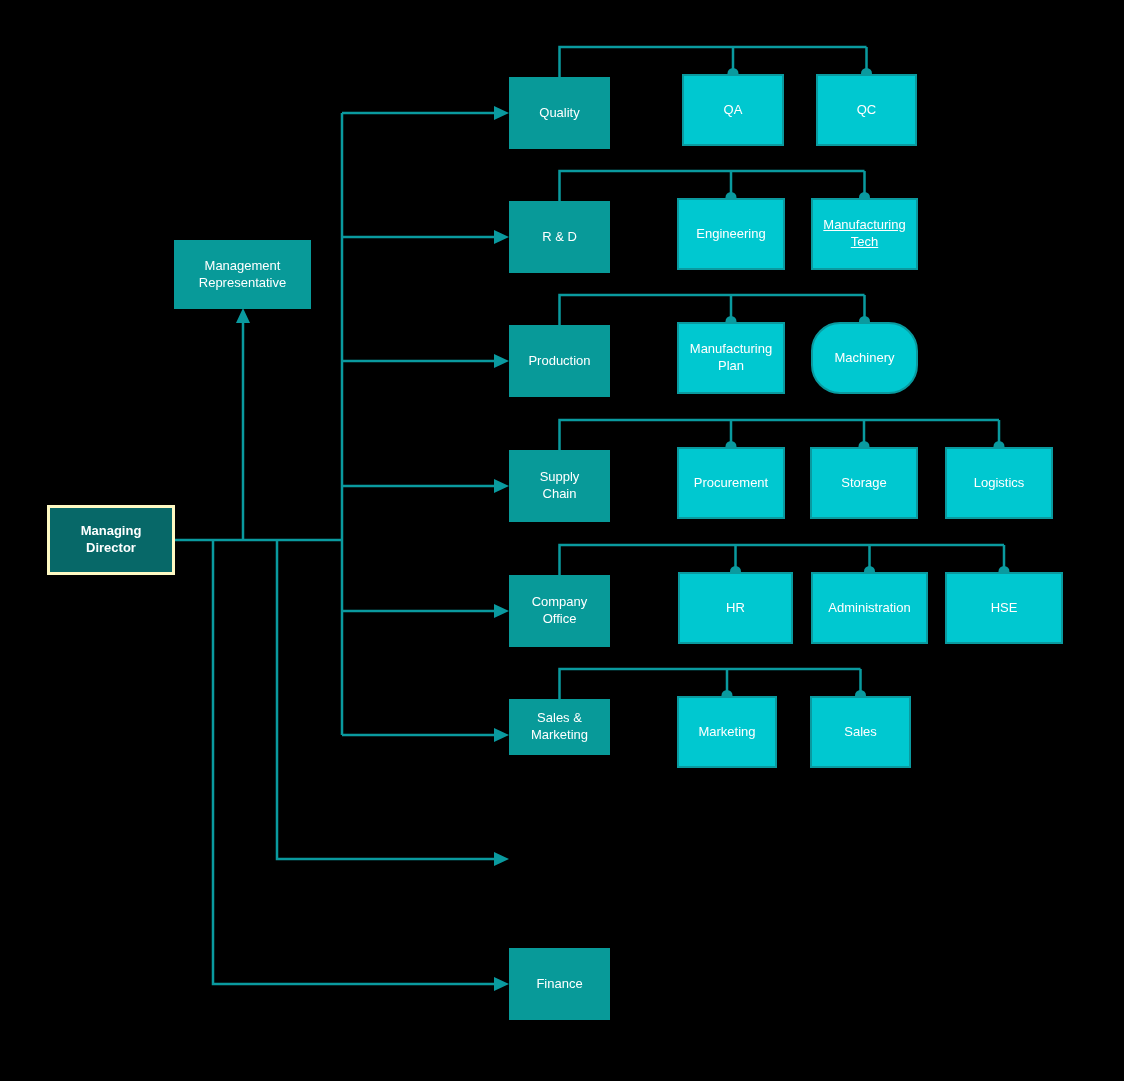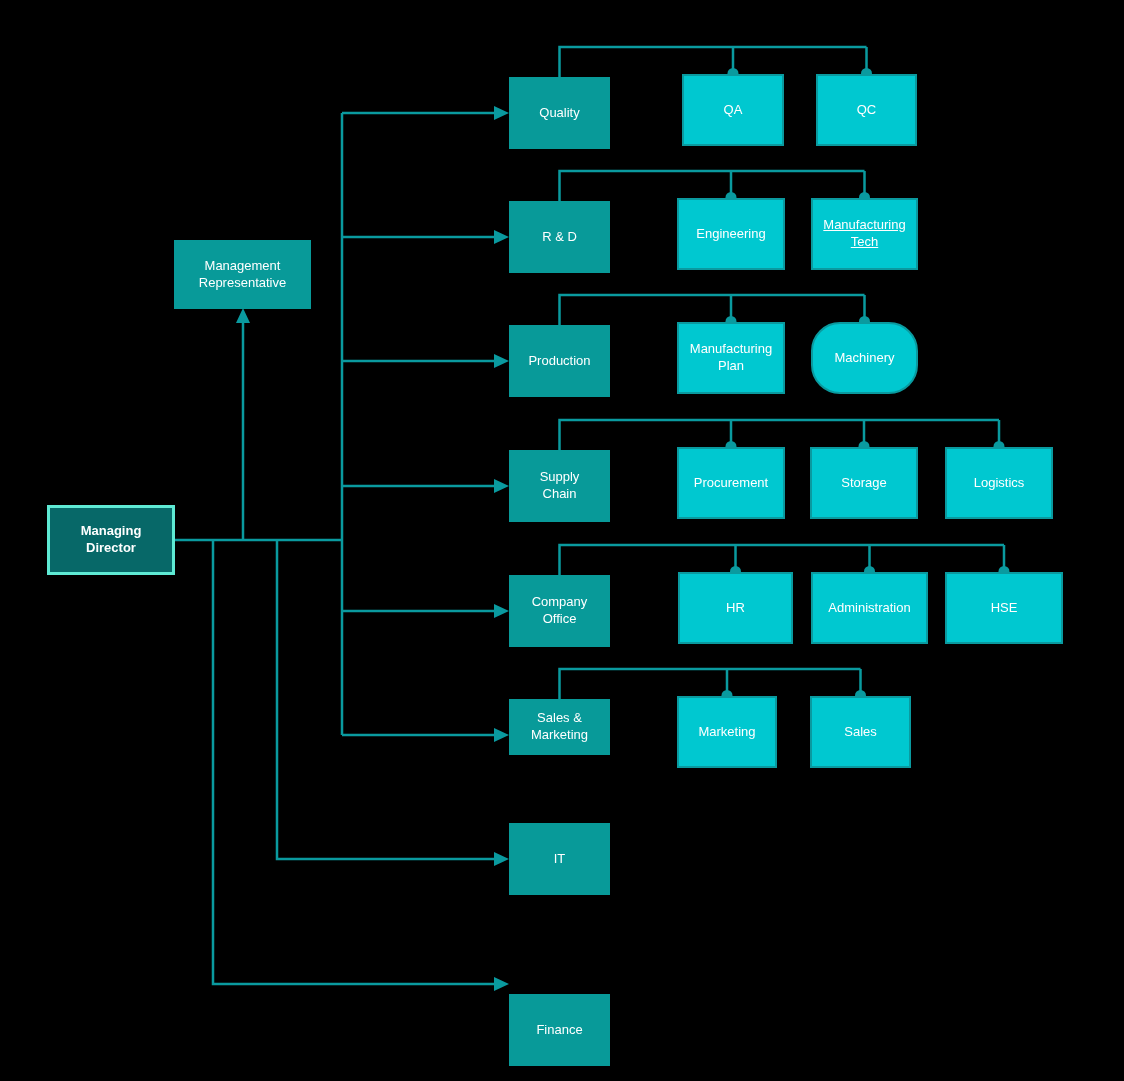--- a/index.html
+++ b/index.html
@@ -19,21 +19,21 @@
     justify-content: center;
     text-align: center;
     color: #ffffff;
     font-size: 13px;
     line-height: 1.3;
     box-sizing: border-box;
     cursor: default;
   }
   .dept  { background: #089a99; padding: 4px 16px; }
   .child { background: #00c8d0; border: 2px solid #0a9a9f; padding: 4px 8px; }
-  .root  { background: #076868; border: 3px solid #5eead4; font-weight: 700; padding: 4px 26px; }
+  .root  { background: #076868; border: 3px solid #fef9c3; font-weight: 700; padding: 4px 26px; }
   .staff { background: #089a99; padding: 4px 20px; }
 </style>
 </head>
 <body>
 
 <div class="stage">
 
   <svg class="connector-layer" width="1124" height="1081" viewBox="0 0 1124 1081">
     <g stroke="#0a9a9f" stroke-width="2.5" fill="none">
 
@@ -89,22 +89,21 @@
 
   <div class="node root" style="left:47px; top:505px; width:128px; height:70px;">Managing Director</div>
   <div class="node staff" style="left:174px; top:240px; width:137px; height:69px;">Management Representative</div>
 
   <div class="node dept" style="left:509px; top:77px;  width:101px; height:72px;">Quality</div>
   <div class="node dept" style="left:509px; top:201px; width:101px; height:72px;">R &amp; D</div>
   <div class="node dept" style="left:509px; top:325px; width:101px; height:72px;">Production</div>
   <div class="node dept" style="left:509px; top:450px; width:101px; height:72px;">Supply Chain</div>
   <div class="node dept" style="left:509px; top:575px; width:101px; height:72px;">Company Office</div>
   <div class="node dept" style="left:509px; top:699px; width:101px; height:56px;">Sales &amp; Marketing</div>
-  <div class="node dept" style="left:509px; top:823px; width:101px; height:72px;">IT</div>
-  <div class="node dept" style="left:509px; top:948px; width:101px; height:72px;margin-top:46px;">Finance</div>
+  <div class="node dept" style="left:509px; top:948px; width:101px; height:72px;">Finance</div>
 
   <div class="node child" style="left:682px; top:74px; width:102px; height:72px;">QA</div>
   <div class="node child" style="left:816px; top:74px; width:101px; height:72px;">QC</div>
 
   <div class="node child" style="left:677px; top:198px; width:108px; height:72px;">Engineering</div>
   <div class="node child" style="left:811px; top:198px; width:107px; height:72px;text-decoration:underline;">Manufacturing Tech</div>
 
   <div class="node child" style="left:677px; top:322px; width:108px; height:72px;">Manufacturing Plan</div>
   <div class="node child" style="left:811px; top:322px; width:107px; height:72px;border-radius:29px;">Machinery</div>
 

